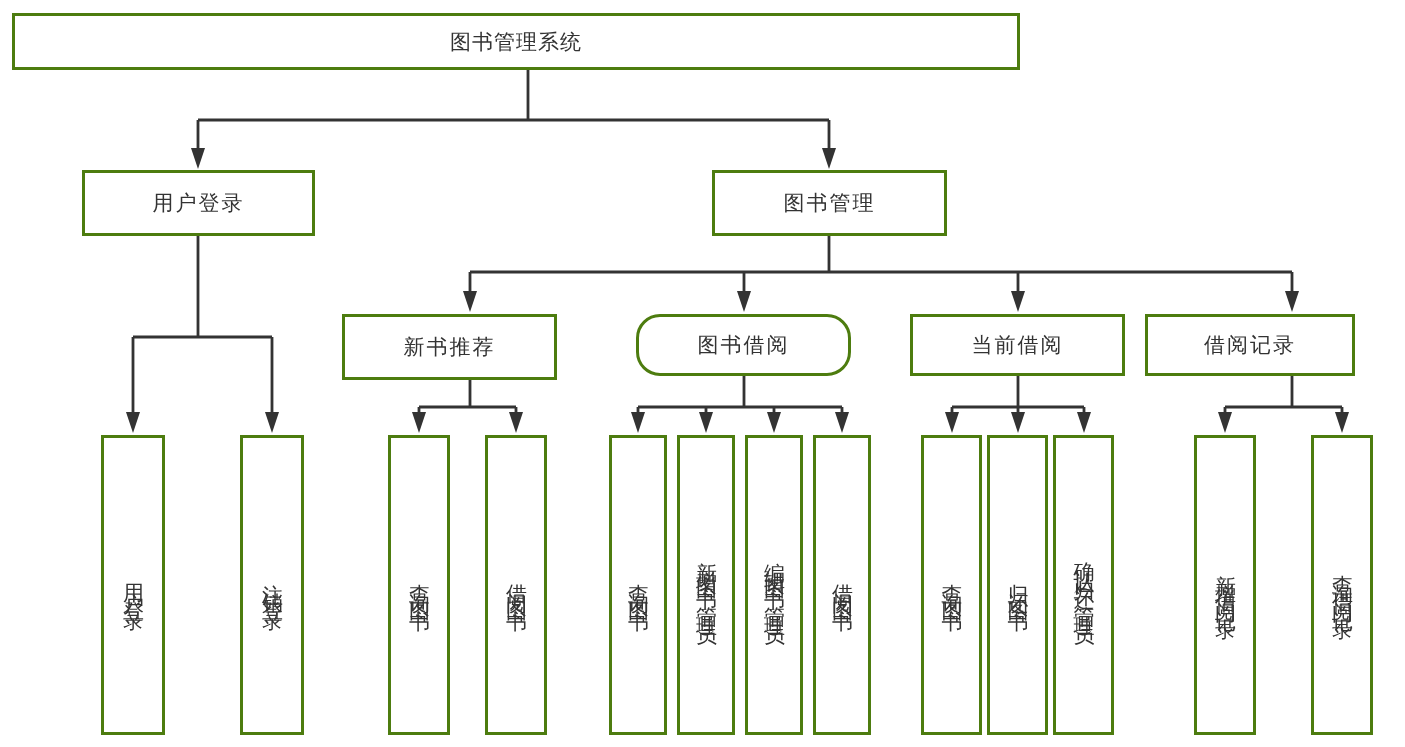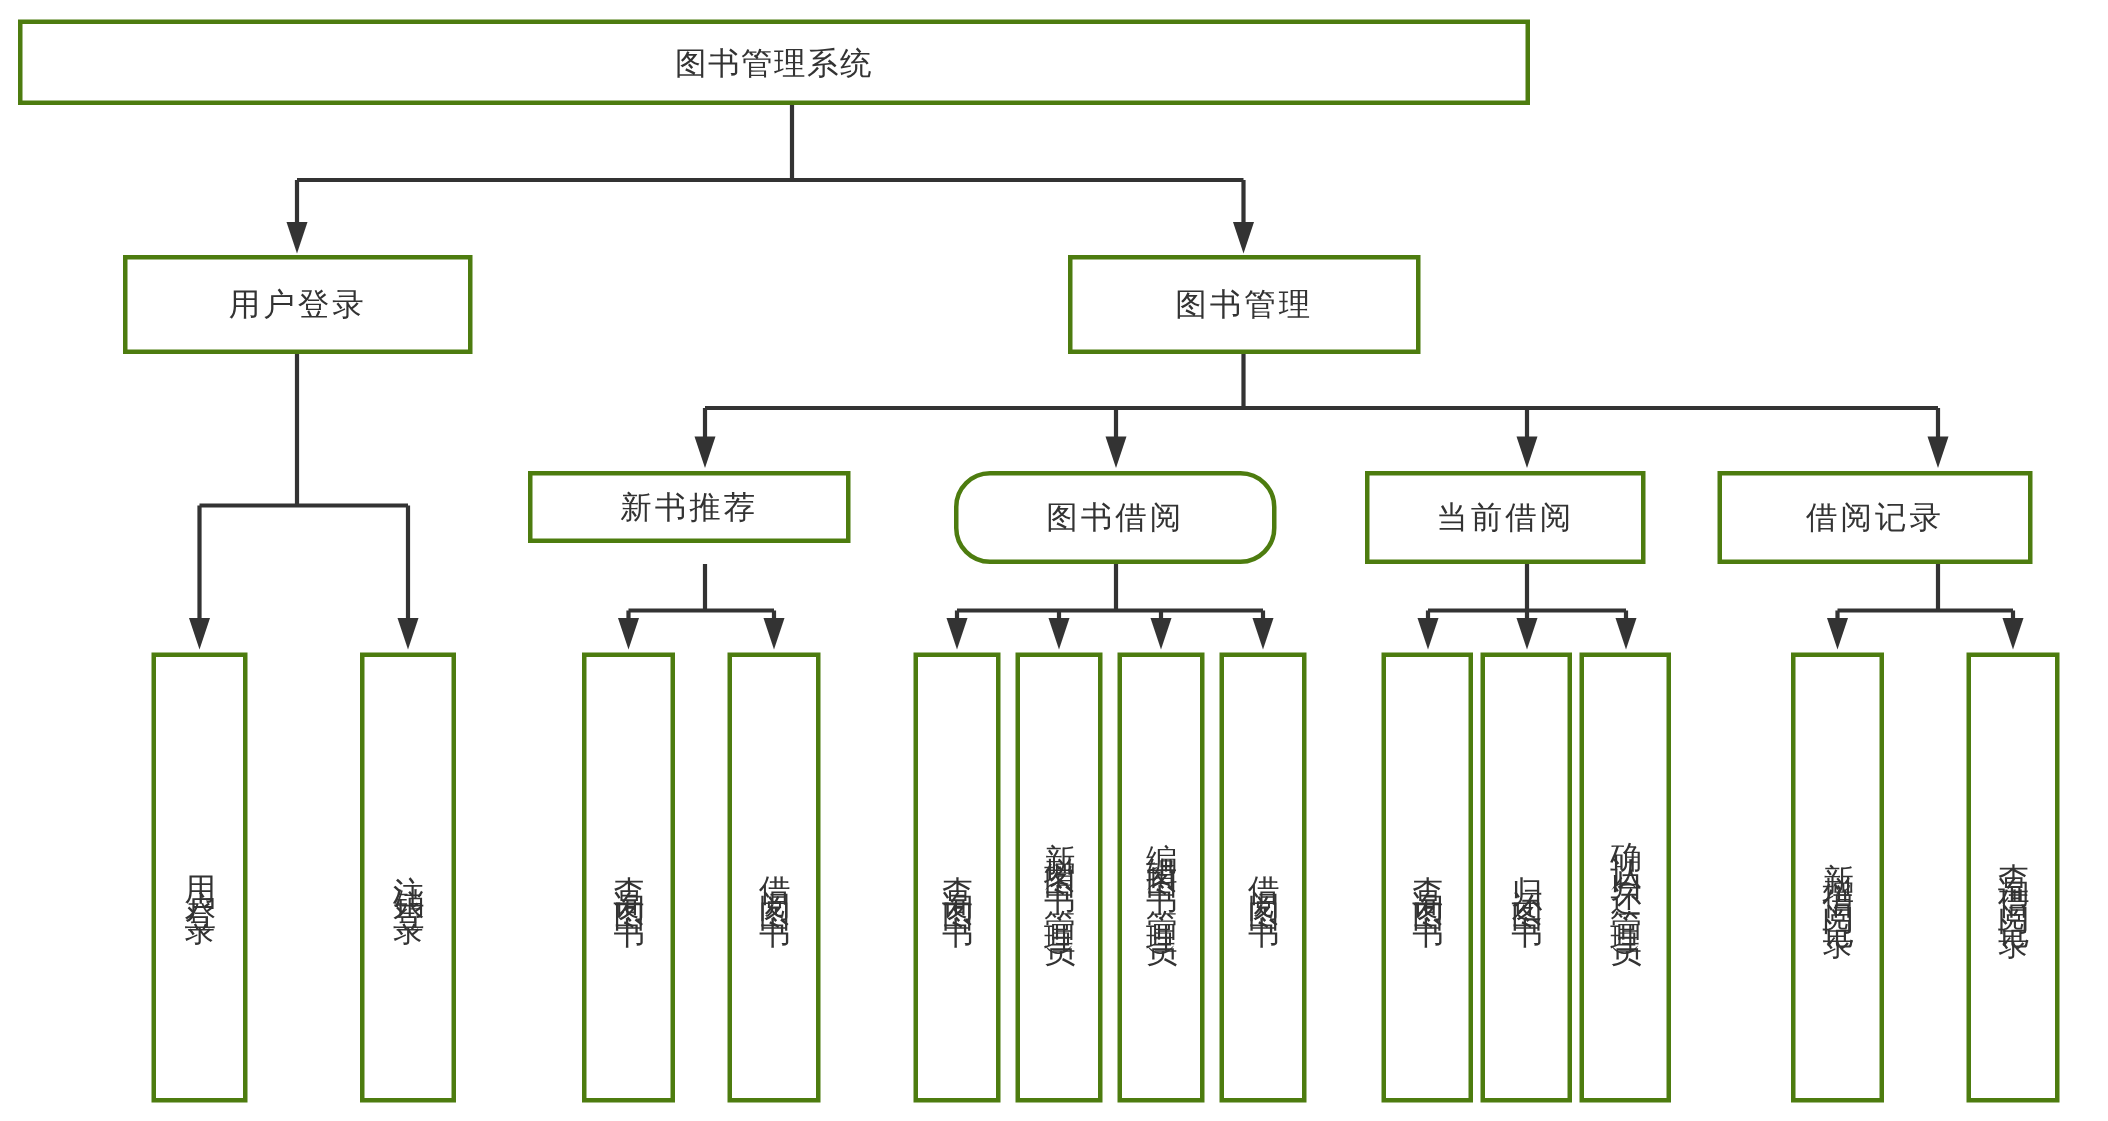--- a/index.html
+++ b/index.html
@@ -105,23 +105,23 @@
       <polygon points="1218,412 1232,412 1225,433"></polygon>
       <polygon points="1335,412 1349,412 1342,433"></polygon>
     </g>
   </svg>
 
   <div class="box root-box" style="left:12px; top:13px; width:1008px; height:57px;">图书管理系统</div>
 
   <div class="box hlabel" style="left:82px; top:170px; width:233px; height:66px;">用户登录</div>
   <div class="box hlabel" style="left:712px; top:170px; width:235px; height:66px;text-align:right;">图书管理</div>
 
-  <div class="box hlabel" style="left:352px; top:314px; width:215px; height:48px;">新书推荐</div>
+  <div class="box hlabel" style="left:342px; top:314px; width:215px; height:66px;">新书推荐</div>
   <div class="box hlabel" style="left:636px; top:314px; width:215px; height:62px;border-radius:24px;">图书借阅</div>
-  <div class="box hlabel" style="left:910px; top:314px; width:187px; height:62px;">当前借阅</div>
+  <div class="box hlabel" style="left:910px; top:314px; width:215px; height:62px;">当前借阅</div>
   <div class="box hlabel" style="left:1145px; top:314px; width:210px; height:62px;">借阅记录</div>
 
   <div class="box vbox" style="left:101px; top:435px; width:64px; height:300px;">
     <span>用户登录</span>
   </div>
   <div class="box vbox" style="left:240px; top:435px; width:64px; height:300px;">
     <span>注销登录</span>
   </div>
 
   <div class="box vbox" style="left:388px; top:435px; width:62px; height:300px;">

